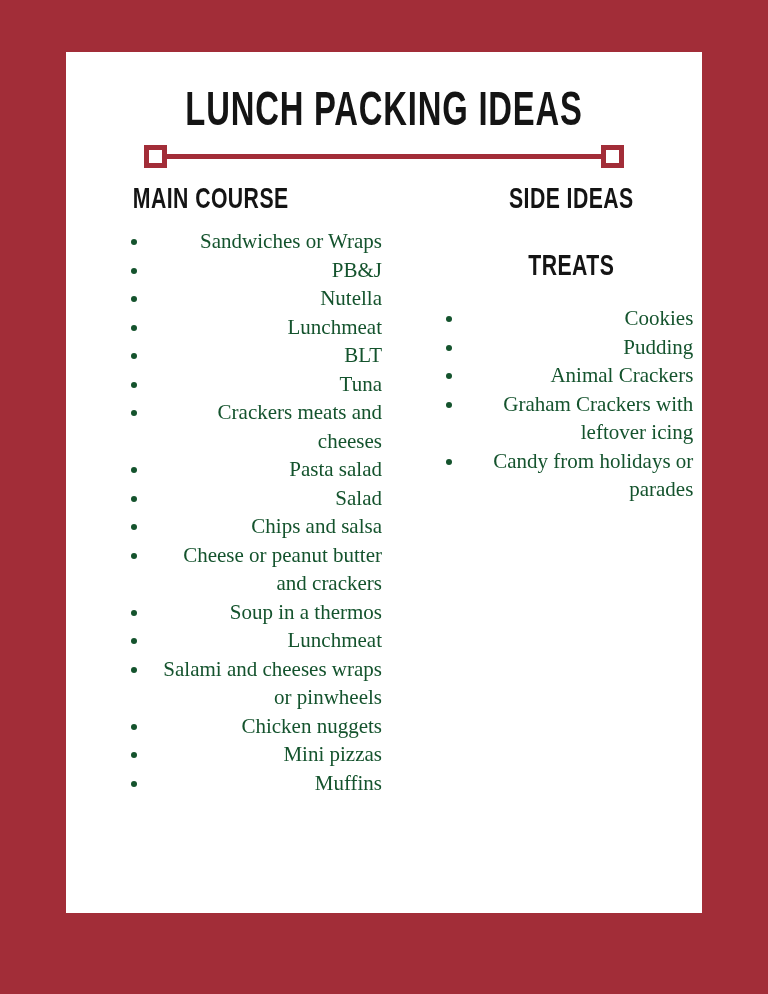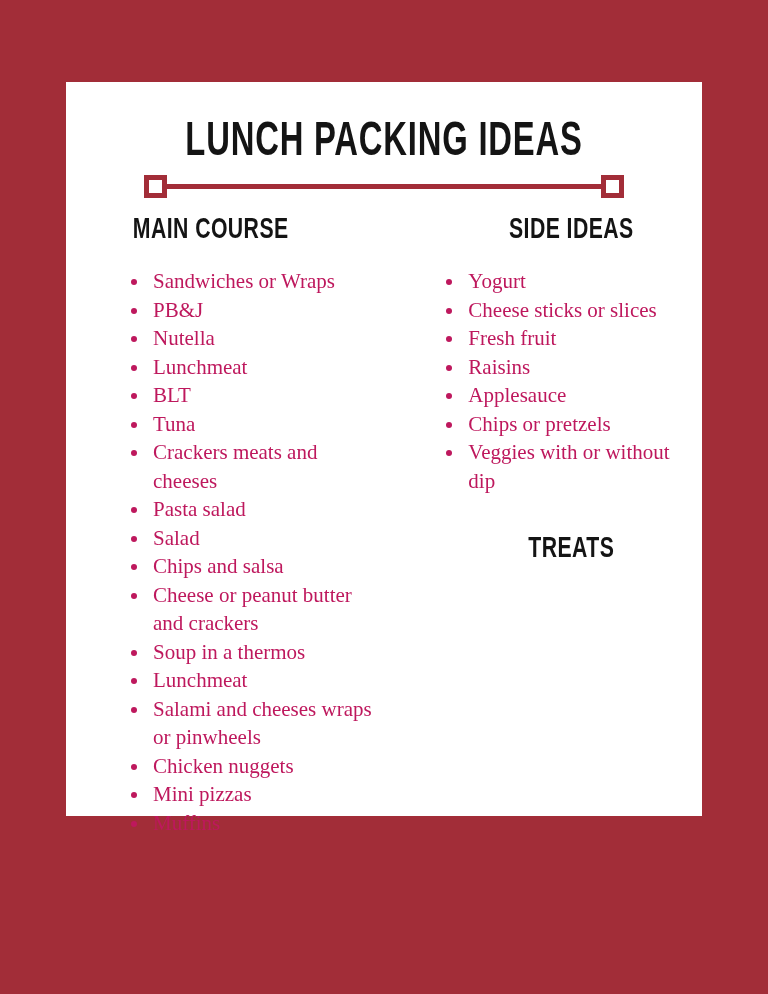--- a/index.html
+++ b/index.html
@@ -5,21 +5,21 @@
   html, body { margin: 0; padding: 0; }
   body {
     width: 768px; height: 994px;
     background: #A22D38;
     position: relative;
     font-family: "Liberation Serif", serif;
     overflow: hidden;
   }
   .page {
     position: absolute;
-    left: 66px; top: 82px; width: 636px; height: 734px;
+    left: 66px; top: 52px; width: 636px; height: 861px;
     background: #ffffff;
   }
   .title {
     margin-top: 34px;
     text-align: center;
     font-family: "Liberation Sans", sans-serif;
     font-weight: 700;
     font-size: 41px;
     letter-spacing: 1px;
     color: #141414;
@@ -67,26 +67,27 @@
     text-align: left;
     padding-left: 8px;
     transform-origin: left center;
   }
   .col-right .section-heading {
     text-align: center;
     transform-origin: center;
   }
   .heading-treats { margin-top: 38px; }
   ul.food-list {
-    margin: 24px 0 0 0;
+    margin: 14px 0 0 0;
     padding-left: 24px;
     font-size: 21px;
     line-height: 28.5px;
-    color: #be185d;
+    color: #14532d;
     list-style-type: disc;
+    text-align: right;
   }
   .col-left ul.food-list  { width: 232px; }
   .col-right ul.food-list { width: 228px; }
   ul.food-list li { padding-left: 3px; }
   ul.treats-list { margin-top: 24px; }
 </style>
 </head>
 <body>
 
 <div class="page">
@@ -119,27 +120,25 @@
           <li>Lunchmeat</li>
           <li>Salami and cheeses wraps or pinwheels</li>
           <li>Chicken nuggets</li>
           <li>Mini pizzas</li>
           <li>Muffins</li>
         </ul>
     </div>
 
     <div class="col-right">
       <h2 class="section-heading">Side Ideas</h2>
-      <ul class="food-list">
-          <li>Yogurt</li>
-          <li>Cheese sticks or slices</li>
-          <li>Fresh fruit</li>
-          <li>Raisins</li>
-          <li>Applesauce</li>
-          <li>Chips or pretzels</li>
-          <li>Veggies with or without dip</li>
-        </ul>
 
       <h2 class="section-heading heading-treats">Treats</h2>
+      <ul class="food-list treats-list">
+          <li>Cookies</li>
+          <li>Pudding</li>
+          <li>Animal Crackers</li>
+          <li>Graham Crackers with leftover icing</li>
+          <li>Candy from holidays or parades</li>
+        </ul>
     </div>
 
   </div>
 </div>
 
 </body></html>

